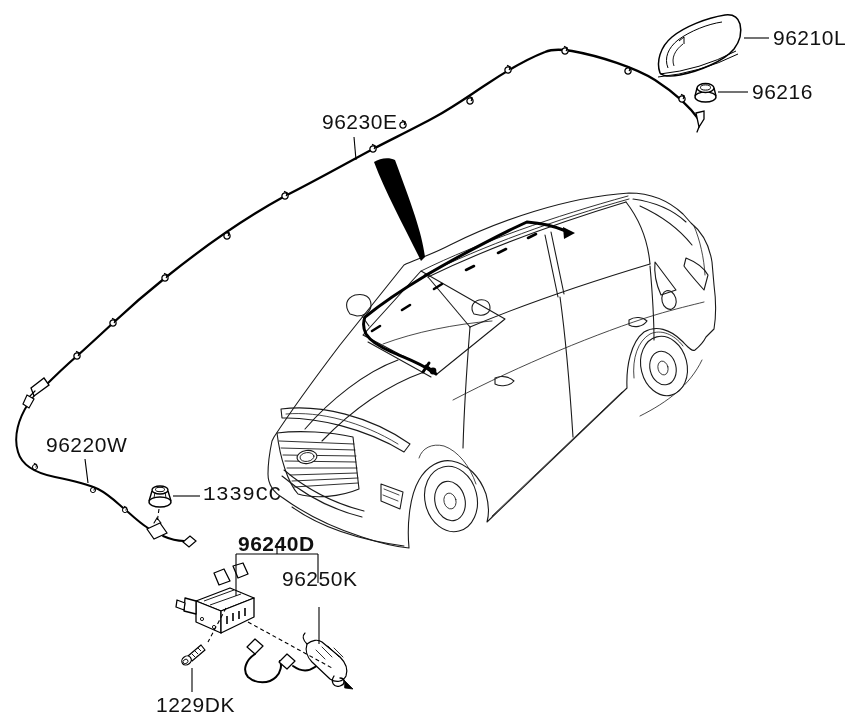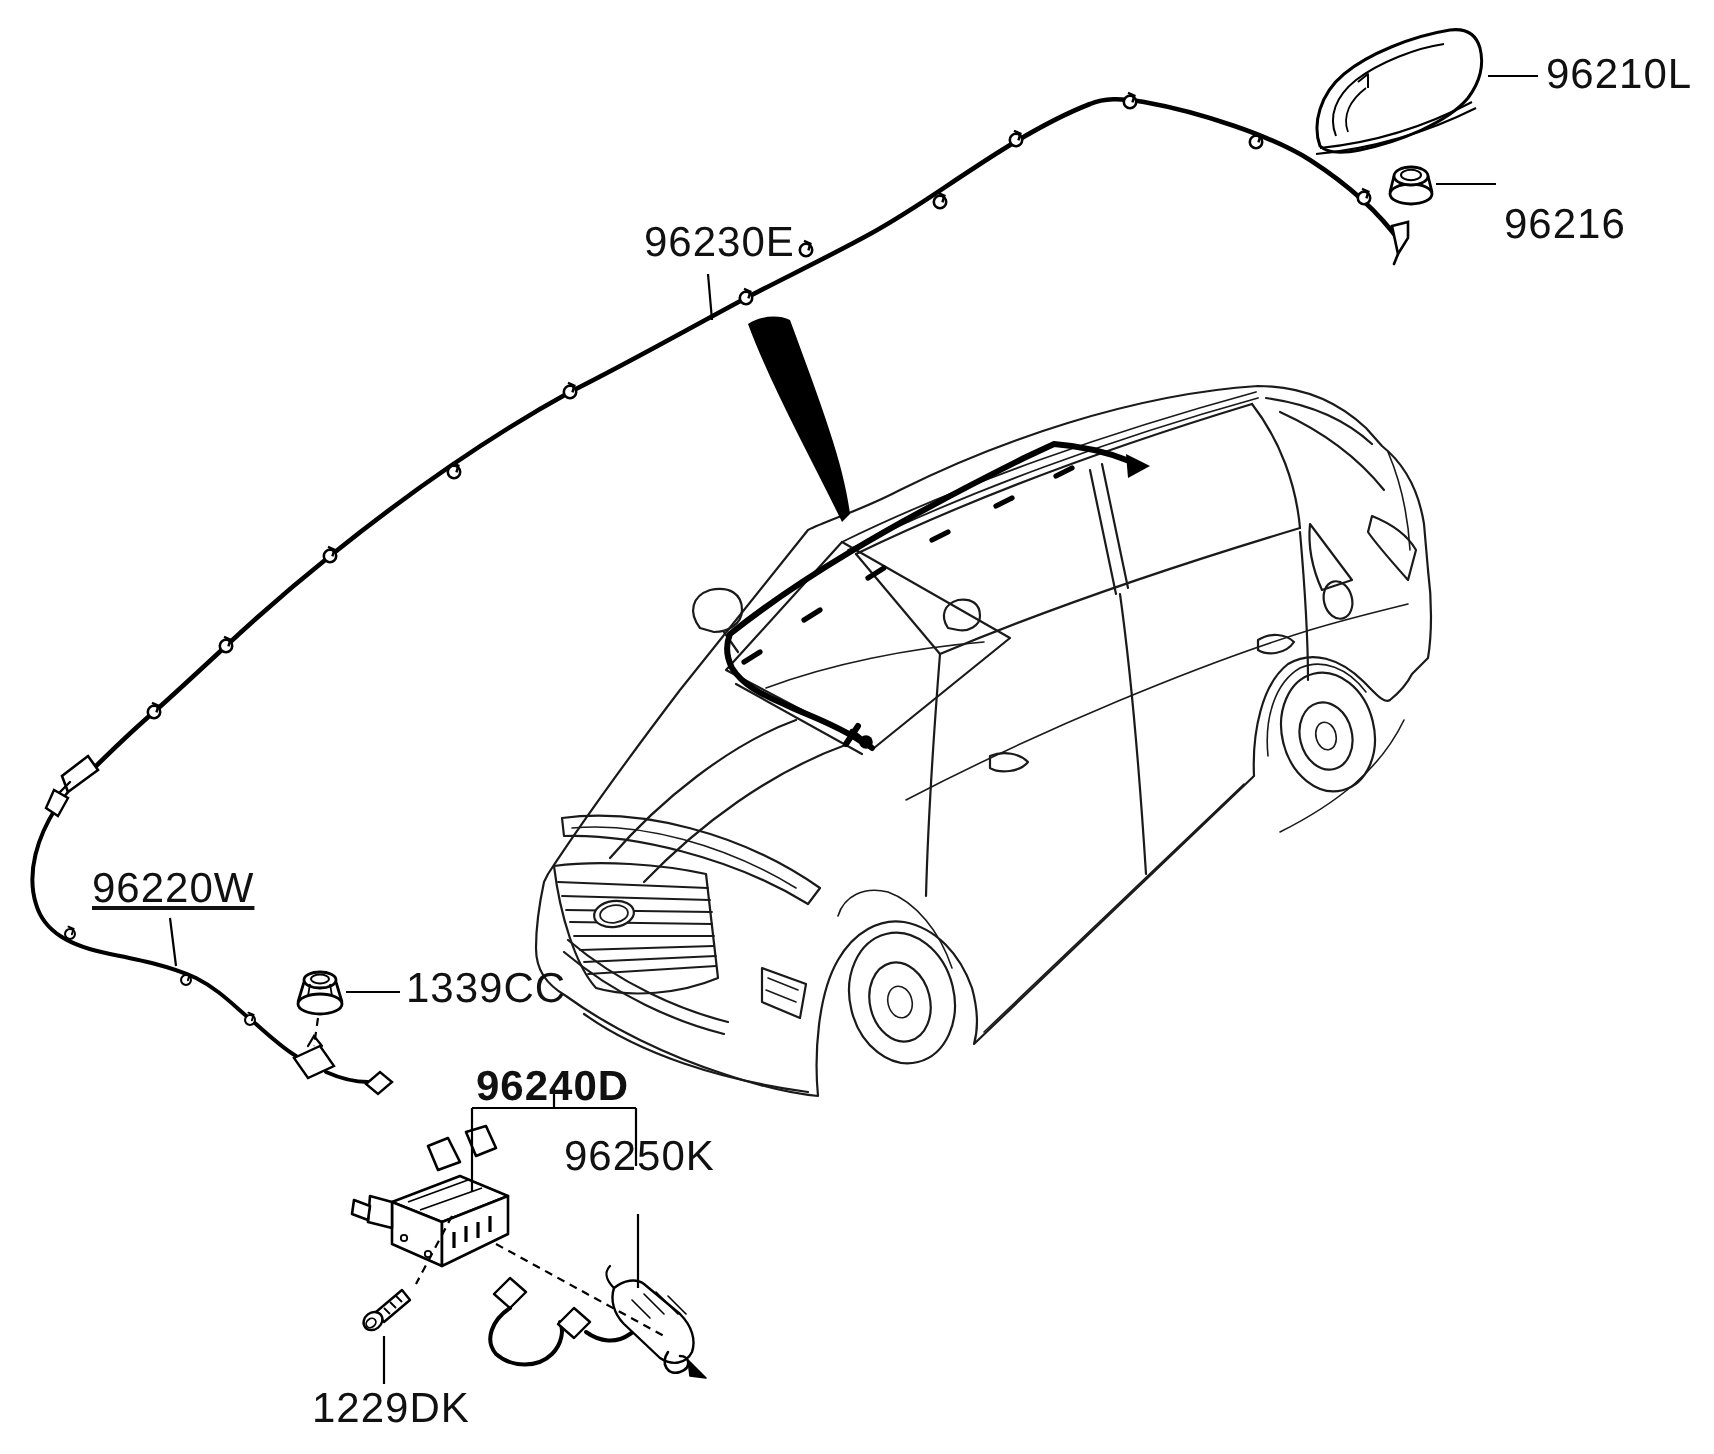--- a/index.html
+++ b/index.html
@@ -252,21 +252,21 @@
     <path d="M 192,668 L 192,692"></path>
     <g stroke-dasharray="4 3">
       <path d="M 159,509 L 157,523"></path>
       <path d="M 226,608 L 208,642"></path>
       <path d="M 248,622 L 332,668"></path>
     </g>
   </g>
 </svg>
 
 <div class="part-label" style="left:773px;top:27px;">96210L</div>
-<div class="part-label" style="left:752px;top:81px;margin-top:21px;">96216</div>
+<div class="part-label" style="left:752px;top:81px;">96216</div>
 <div class="part-label" style="left:312px;top:111px;margin-left:10px;">96230E</div>
-<div class="part-label" style="left:46px;top:434px;text-decoration:underline;">96220W</div>
-<div class="part-label" style="left:203px;top:484px;">1339CC</div>
+<div class="part-label" style="left:46px;top:434px;">96220W</div>
+<div class="part-label" style="left:203px;top:484px;font-family:Liberation Mono, monospace;">1339CC</div>
 <div class="part-label" style="left:238px;top:533px;font-weight:bold;">96240D</div>
 <div class="part-label" style="left:282px;top:568px;">96250K</div>
 <div class="part-label" style="left:156px;top:694px;text-align:right;">1229DK</div>
 
 </div>
 
 </body></html>

